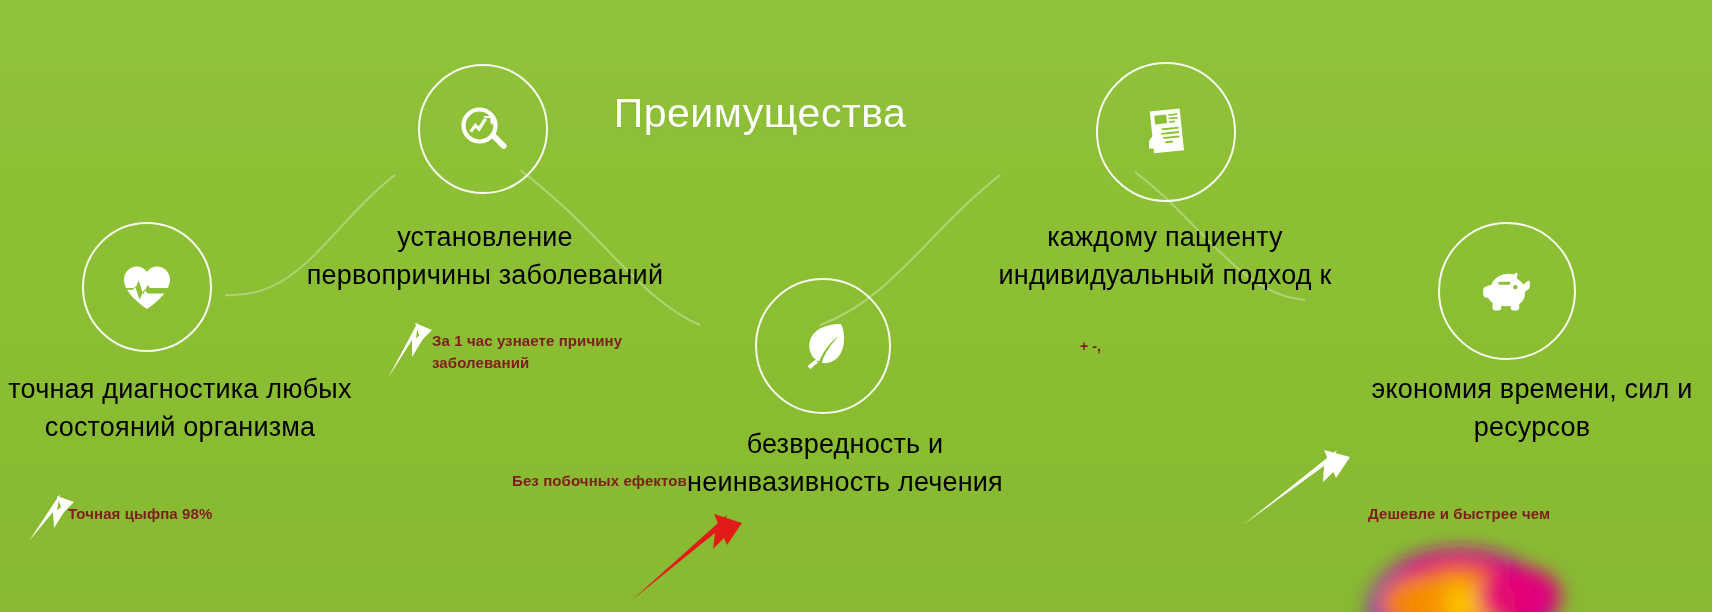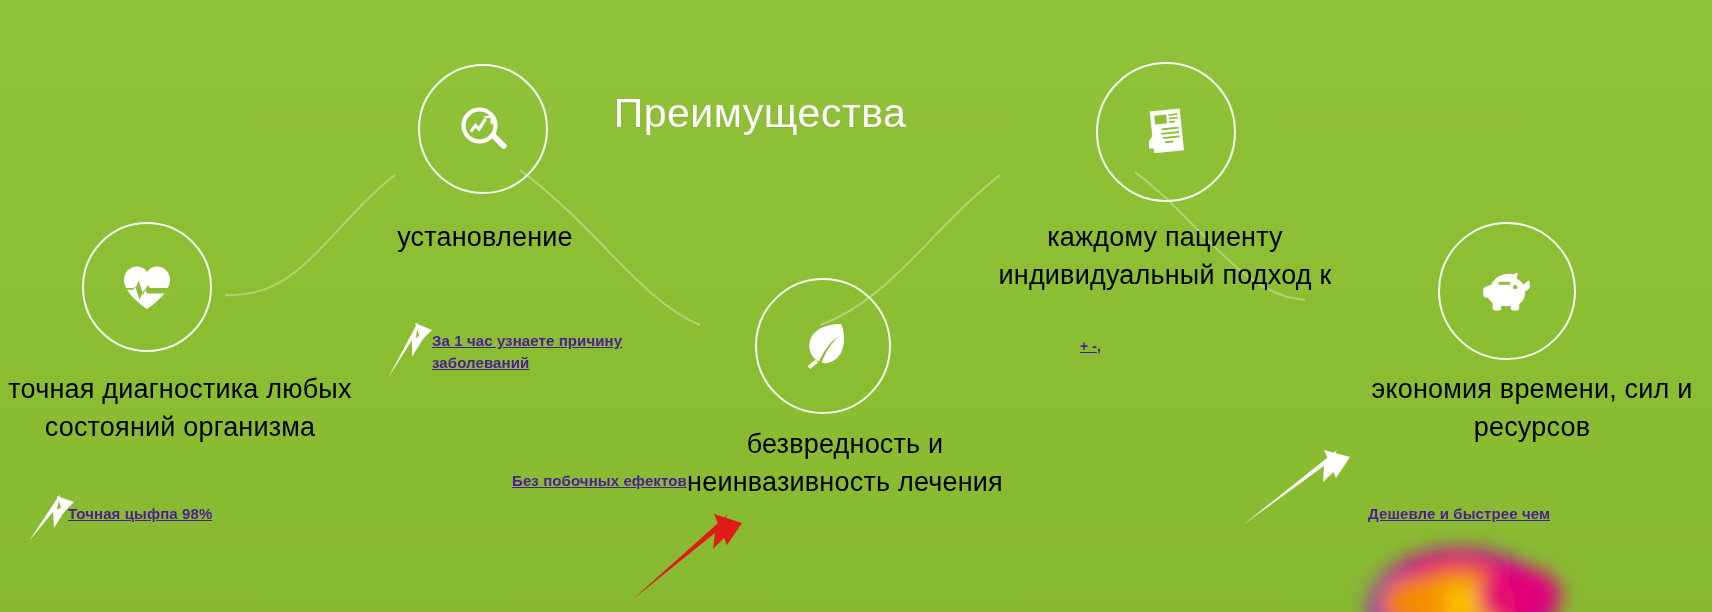--- a/index.html
+++ b/index.html
@@ -68,23 +68,22 @@
     line-height: 1.42;
     color: #000000;
     letter-spacing: 0.2px;
   }
   
   .annotation {
     position: absolute;
     font-size: 15px;
     font-weight: 700;
     line-height: 1.45;
-    color: #4c1d95;
+    color: #7f1d1d;
     letter-spacing: 0.1px;
-    text-decoration: underline;
   }
   .annotation.tiny { font-size: 14px; font-weight: 700; }
   
   .clip-box { overflow: hidden; }
 </style>
 </head>
 <body>
 
 <div id="stage">
 
@@ -124,20 +123,21 @@
         <path fill="#ffffff" d="M33.2 33.6l4.1-4.1 10.4 10.4a2.9 2.9 0 1 1-4.1 4.1z"></path>
         <path fill="none" stroke="#ffffff" stroke-width="3.2" stroke-linejoin="miter" d="M12.8 27.6l4.6-6.2 3.6 3.7 6.6-10.4"></path>
         <path fill="#ffffff" d="M25.4 11.9h9.4v9.4l-3.2-3.3-3.3-3z"></path>
         <path fill="#8cbf33" d="M27.3 14.1h5.2v5.2z"></path>
       </svg>
     </span>
   </div>
 
   <div class="node-caption" style="left:260px; top:218px; width:450px;">
     <div>установление</div>
+    <div>первопричины заболеваний</div>
   </div>
 
   <div class="annotation clip-box" style="left:432px; top:330px; width:280px; height:48px;">
     <div>За 1 час узнаете причину</div>
     <div>заболеваний</div>
   </div>
 
   <div class="node-circle" style="left:755px; top:278px; width:136px; height:136px;">
     <span>
       <svg width="46" height="50" viewBox="0 0 46 50" xmlns="http://www.w3.org/2000/svg">

